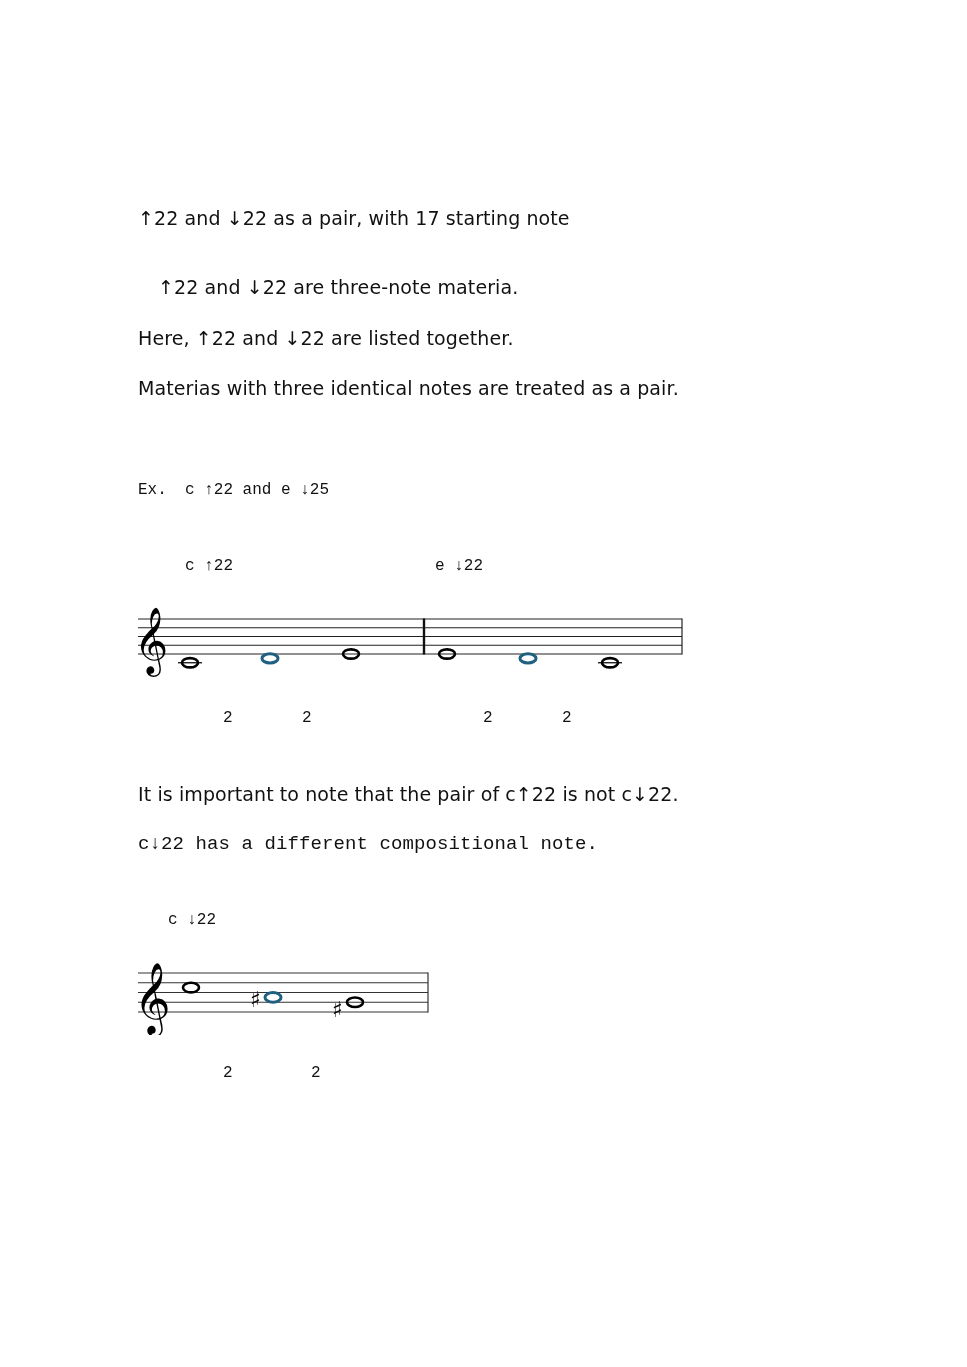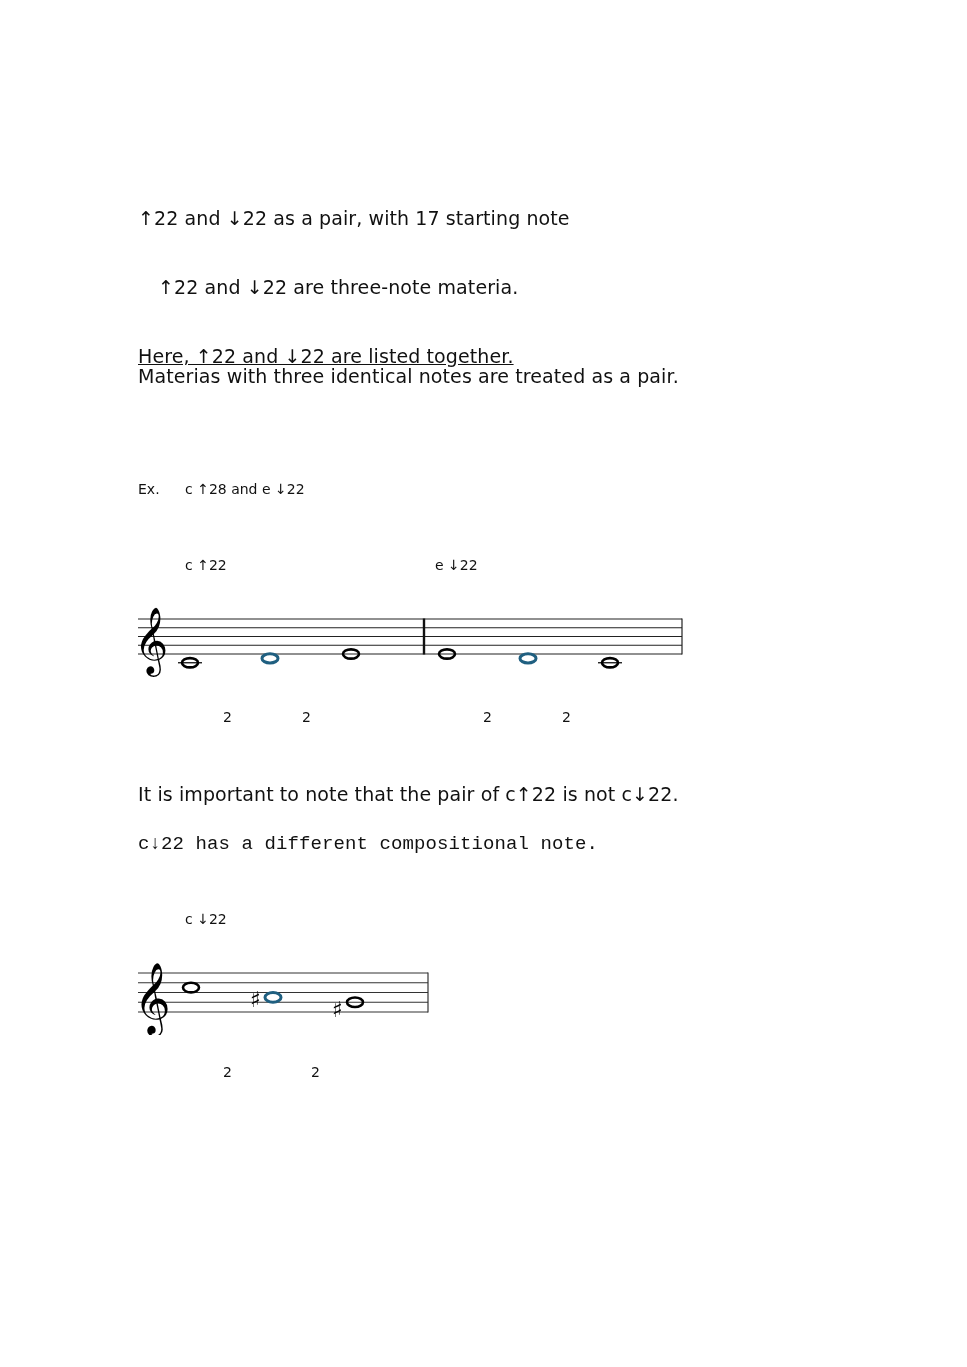--- a/index.html
+++ b/index.html
@@ -1,33 +1,33 @@
 <!DOCTYPE html>
 <html><head>
 <meta charset="utf-8">
 <style>
   html, body { margin:0; padding:0; background:#ffffff; }
   body { width:967px; height:1367px; position:relative; overflow:hidden;
          font-family:"DejaVu Sans","Liberation Sans",sans-serif; color:#111; }
   .line { position:absolute; left:138px; font-size:19px; white-space:nowrap; letter-spacing:0.1px; }
-  .small { position:absolute; font-size:14px; white-space:nowrap; }
+  .small { position:absolute; font-size:16px; white-space:nowrap;font-family:Liberation Mono, monospace; }
   .staff { position:absolute; }
   svg text { font-family:"DejaVu Serif", serif; }
 </style>
 </head>
 <body>
 
 <div class="line" style="top:163px;margin-top:44px;">↑22 and ↓22 as a pair, with 17 starting note</div>
 
 <div class="line" style="top:276px;margin-left:20px;">↑22 and ↓22 are three-note materia.</div>
-<div class="line" style="top:345px;text-decoration:underline;">Here, ↑22 and ↓22 are listed together.</div>
-<div class="line" style="top:365px;">Materias with three identical notes are treated as a pair.</div>
+<div class="line" style="top:327px;">Here, ↑22 and ↓22 are listed together.</div>
+<div class="line" style="top:377px;">Materias with three identical notes are treated as a pair.</div>
 
 <div class="small" style="left:138px;top:481px;">Ex.</div>
-<div class="small" style="left:185px;top:481px;">c ↑28 and e ↓22</div>
+<div class="small" style="left:185px;top:481px;">c ↑22 and e ↓25</div>
 
 <div class="small" style="left:185px;top:557px;">c ↑22</div>
 <div class="small" style="left:435px;top:557px;text-align:center;">e ↓22</div>
 
 <svg class="staff" style="left:0;top:590px;" width="700" height="90">
   <g stroke="#222" stroke-width="1.2">
     <line x1="138" y1="29" x2="682" y2="29"></line>
     <line x1="138" y1="37.75" x2="682" y2="37.75"></line>
     <line x1="138" y1="46.5" x2="682" y2="46.5"></line>
     <line x1="138" y1="55.25" x2="682" y2="55.25"></line>
@@ -53,21 +53,21 @@
 </svg>
 
 <div class="small" style="left:223px;top:709px;">2</div>
 <div class="small" style="left:302px;top:709px;">2</div>
 <div class="small" style="left:483px;top:709px;">2</div>
 <div class="small" style="left:562px;top:709px;">2</div>
 
 <div class="line" style="top:783px;text-align:center;">It is important to note that the pair of c↑22 is not c↓22.</div>
 <div class="line" style="top:833px;font-family:Liberation Mono, monospace;">c↓22 has a different compositional note.</div>
 
-<div class="small" style="left:185px;top:911px;">c ↓22</div>
+<div class="small" style="left:168px;top:911px;">c ↓22</div>
 
 <svg class="staff" style="left:0;top:945px;" width="450" height="90">
   <g stroke="#333" stroke-width="1.2">
     <line x1="138" y1="28" x2="428" y2="28"></line>
     <line x1="138" y1="37.75" x2="428" y2="37.75"></line>
     <line x1="138" y1="47.5" x2="428" y2="47.5"></line>
     <line x1="138" y1="57.25" x2="428" y2="57.25"></line>
     <line x1="138" y1="67" x2="428" y2="67"></line>
   </g>
   <line x1="428" y1="27.5" x2="428" y2="67.5" stroke="#333" stroke-width="1.2"></line>

